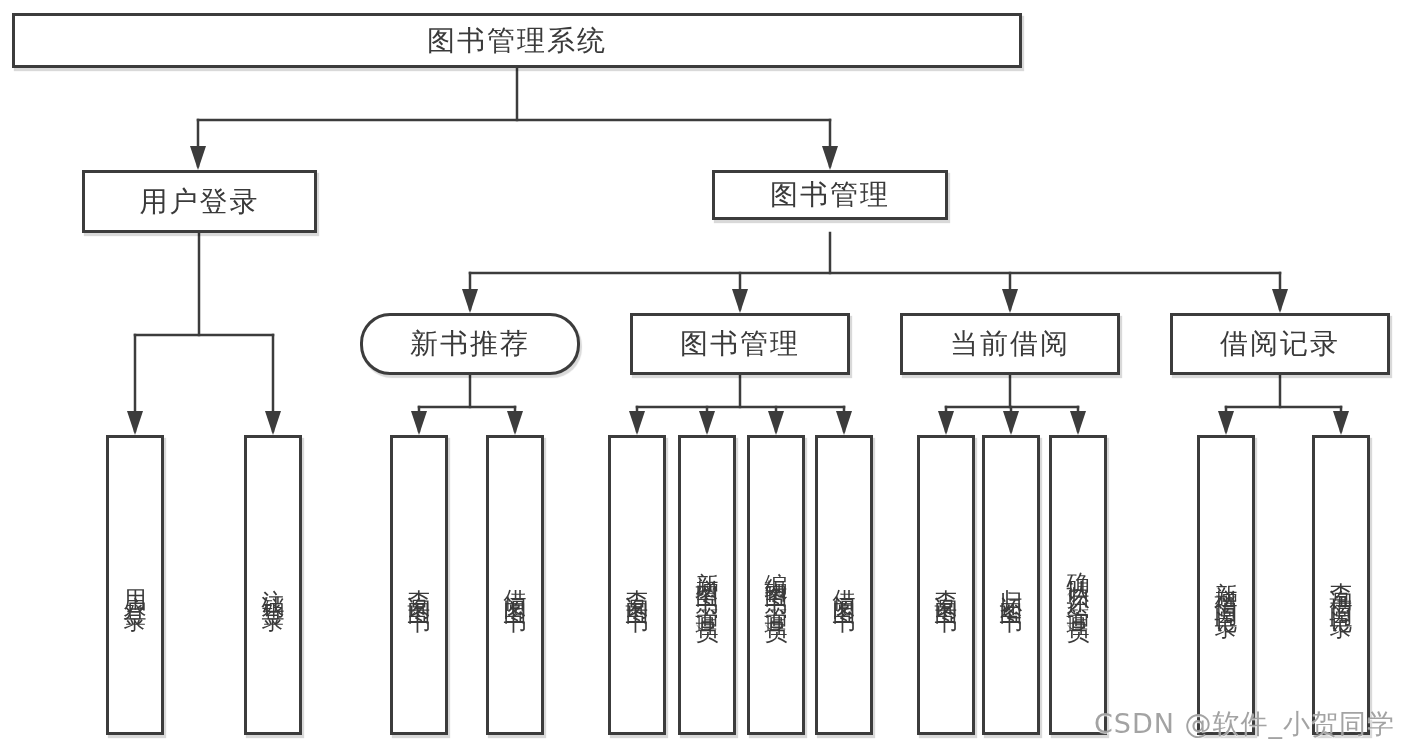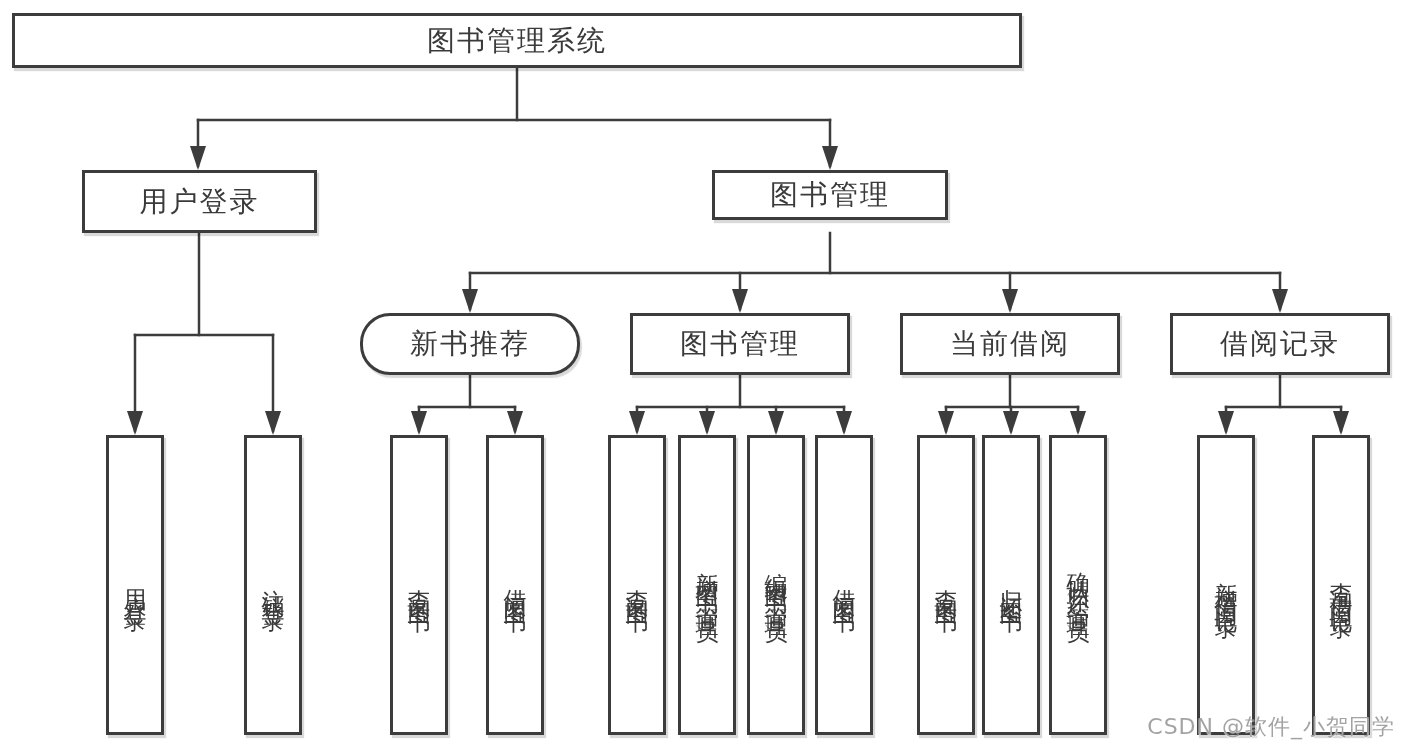--- a/index.html
+++ b/index.html
@@ -43,21 +43,21 @@
     text-orientation: mixed;
     font-size: 23px;
     letter-spacing: 7px;
     line-height: 1;
     white-space: nowrap;
   }
   .watermark {
     position: absolute;
     right: 10px;
     bottom: 5px;
-    font-size: 22px;
+    font-size: 27px;
     color: rgba(158,158,158,0.95);
     text-shadow: 0 1px 1px rgba(255,255,255,0.8);
     letter-spacing: 1px;
     z-index: 3;
     white-space: nowrap;
   }
 </style>
 </head>
 <body>
 

